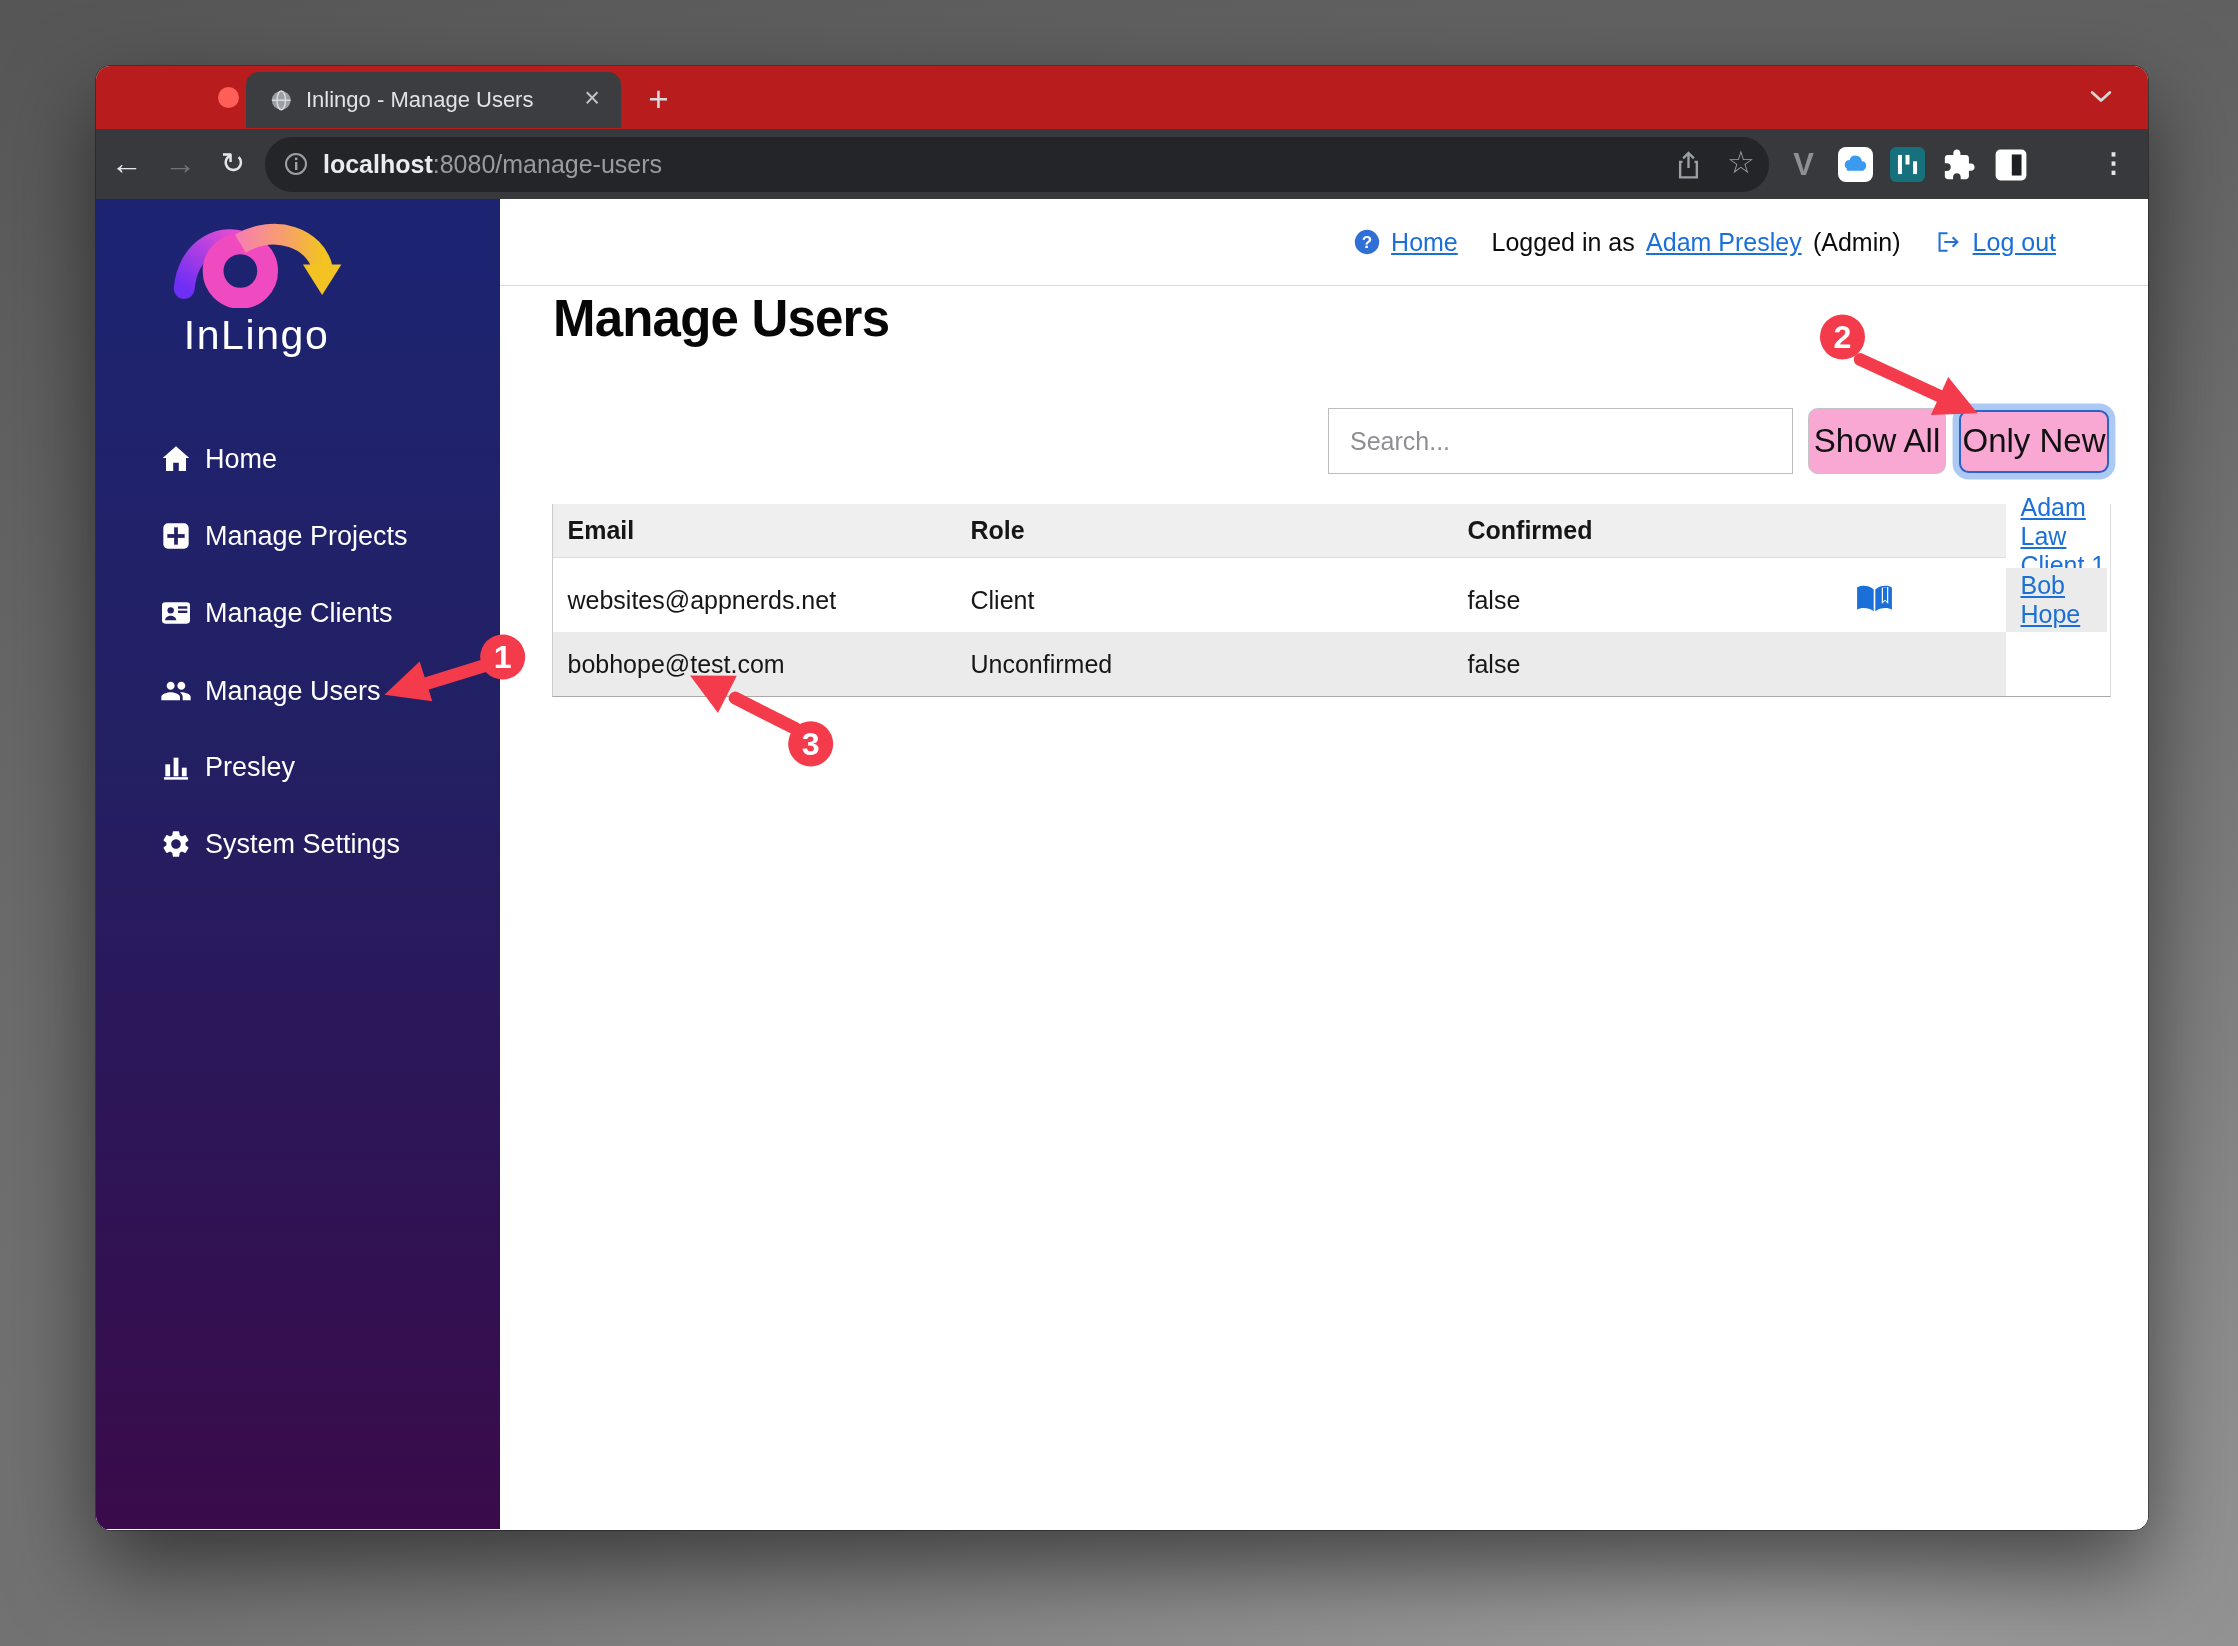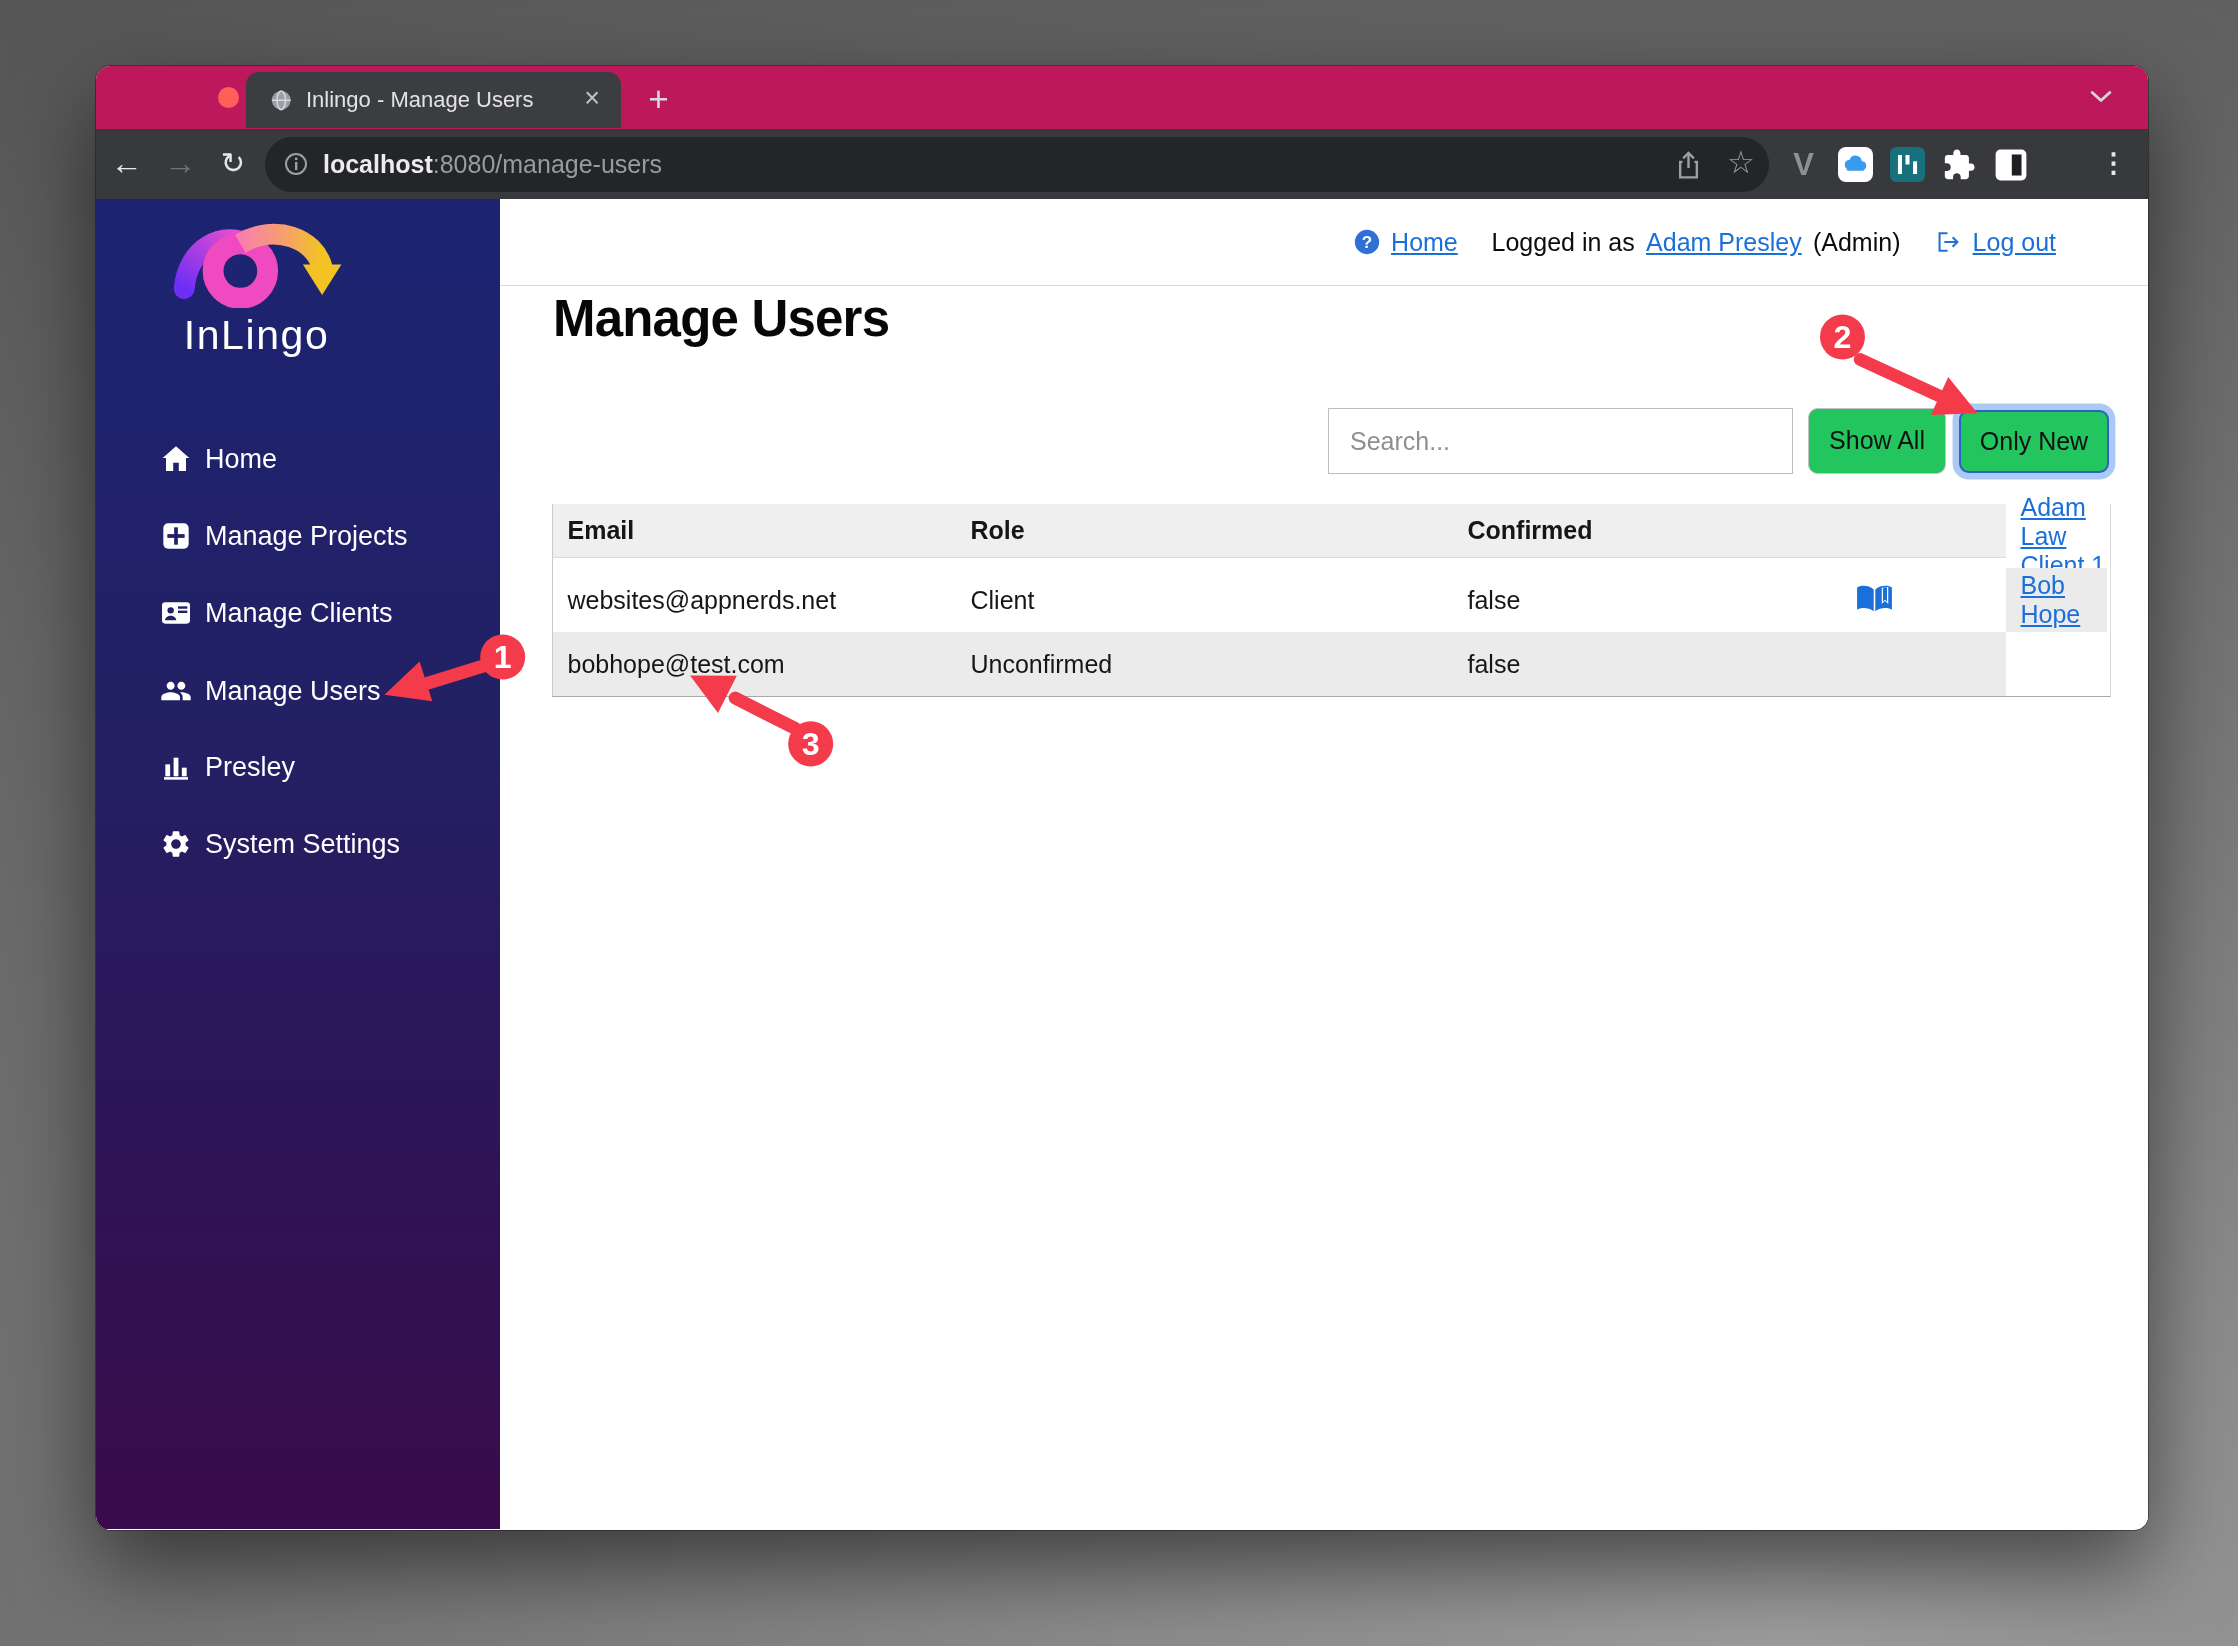--- a/index.html
+++ b/index.html
@@ -7,21 +7,21 @@
     width:2239px;height:1647px;position:relative;overflow:hidden;
     background:radial-gradient(140% 120% at 80% 100%, #9d9d9d 0%, #7b7b7b 42%, #565656 100%);
     font-family:"Liberation Sans", sans-serif;
   }
   .abs{position:absolute;}
   #window{
     left:96px;top:66px;width:2052px;height:1464px;border-radius:14.5px;overflow:hidden;
     background:#fff;box-shadow:0 36px 88px rgba(0,0,0,.55), 0 0 0 0.8px rgba(0,0,0,.45);
   }
   
-  .tabstrip{left:0;top:0;width:100%;height:63px;background:#be185d;}
+  .tabstrip{left:0;top:0;width:100%;height:63px;background:#b91c1c;}
   .light{width:21px;height:21px;border-radius:50%;top:21px;}
   .tab{left:150px;top:6.4px;width:375px;height:56px;background:#3c3d41;border-radius:13px 13px 0 0;}
   .tab-title{left:60px;top:0;height:56px;line-height:56px;font-size:22px;color:#e2e3e5;white-space:nowrap;}
   .tab-close{right:21px;top:0;height:56px;line-height:53px;font-size:27px;color:#c2c3c6;}
   .newtab{left:540px;top:6.4px;width:45px;height:56px;line-height:53px;text-align:center;font-size:35px;color:#d8d9db;font-weight:300;}
   .toolbar{left:0;top:63px;width:100%;height:71px;background:#38393d;}
   .navglyph{top:0;height:71px;line-height:69px;font-size:32px;color:#e5e6e8;text-align:center;width:48px;}
   .urlpill{left:169px;top:8px;width:1504px;height:55px;border-radius:27px;background:#242529;}
   .urltext{left:58px;top:0;height:55px;line-height:55px;font-size:25px;white-space:nowrap;}
   .urlhost{color:#ececee;font-weight:bold;}
@@ -39,21 +39,21 @@
   .navicon{left:64px;top:5.6px;width:32px;height:32px;}
   .navlabel{left:109px;top:0;height:45px;line-height:45px;color:#fff;font-size:27px;white-space:nowrap;}
   .main{left:404px;top:0;width:1648px;height:1330px;background:#fff;}
   .appheader{left:0;top:0;width:1648px;height:86px;background:#fff;border-bottom:1.6px solid #dadada;}
   .hdr-row{position:absolute;right:92px;top:0;height:86px;display:flex;align-items:center;gap:11.3px;font-size:25px;color:#0c0c0c;white-space:nowrap;}
   a.link{color:#1a6fd8;text-decoration:underline;cursor:pointer;}
   h1.pagetitle{position:absolute;left:53px;top:90px;margin:0;font-size:51px;font-weight:bold;color:#070707;letter-spacing:-0.8px;}
   .search{left:828px;top:209px;width:465px;height:66px;border:1.6px solid #bdbdc0;border-radius:0;box-sizing:border-box;
           font-size:25px;padding:0 21px;color:#222;font-family:"Liberation Sans",sans-serif;outline:none;background:#fff;}
   .search::placeholder{color:#8e8e93;}
-  .btn{box-sizing:border-box;font-size:25px;color:#111;background:#22c55e;text-align:center;cursor:pointer;
+  .btn{box-sizing:border-box;font-size:33px;color:#111;background:#f9a8d4;text-align:center;cursor:pointer;
        font-family:"Liberation Sans",sans-serif;}
   .btn-showall{left:1308px;top:209px;width:138px;height:66px;border:1.6px solid #c3c3c6;border-radius:9.6px;line-height:63px;}
   .btn-onlynew{left:1459px;top:211px;width:150px;height:63px;border:2.4px solid #2b62c6;border-radius:9.6px;line-height:58px;
                box-shadow:0 0 0 6.4px #abc9f3;}
   
   .usertable{left:52px;top:305px;width:1557px;border-left:1.6px solid #cbcbcb;border-right:0.8px solid #dcdcdc;border-bottom:1.6px solid #a9a9a9;
              display:grid;grid-template-columns:403px 497px 289px 264px 101px;}
   .cell{font-size:25px;color:#161616;display:flex;align-items:center;padding-left:14.5px;box-sizing:border-box;}
   .thead{background:#efefef;height:54px;font-weight:bold;border-bottom:0.8px solid #dcdcdc;}
   .trow1{background:#ffffff;height:64px;}

